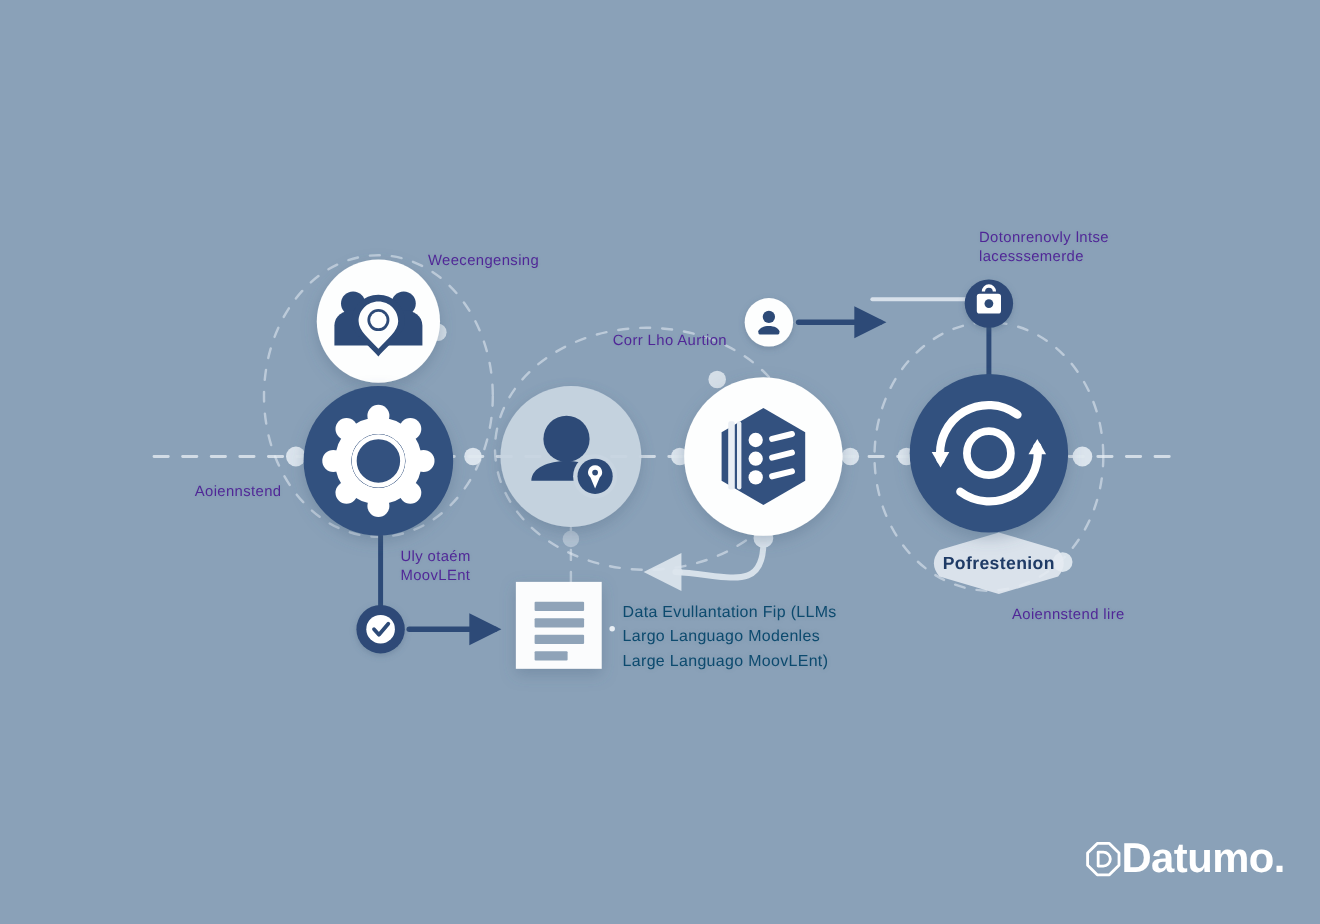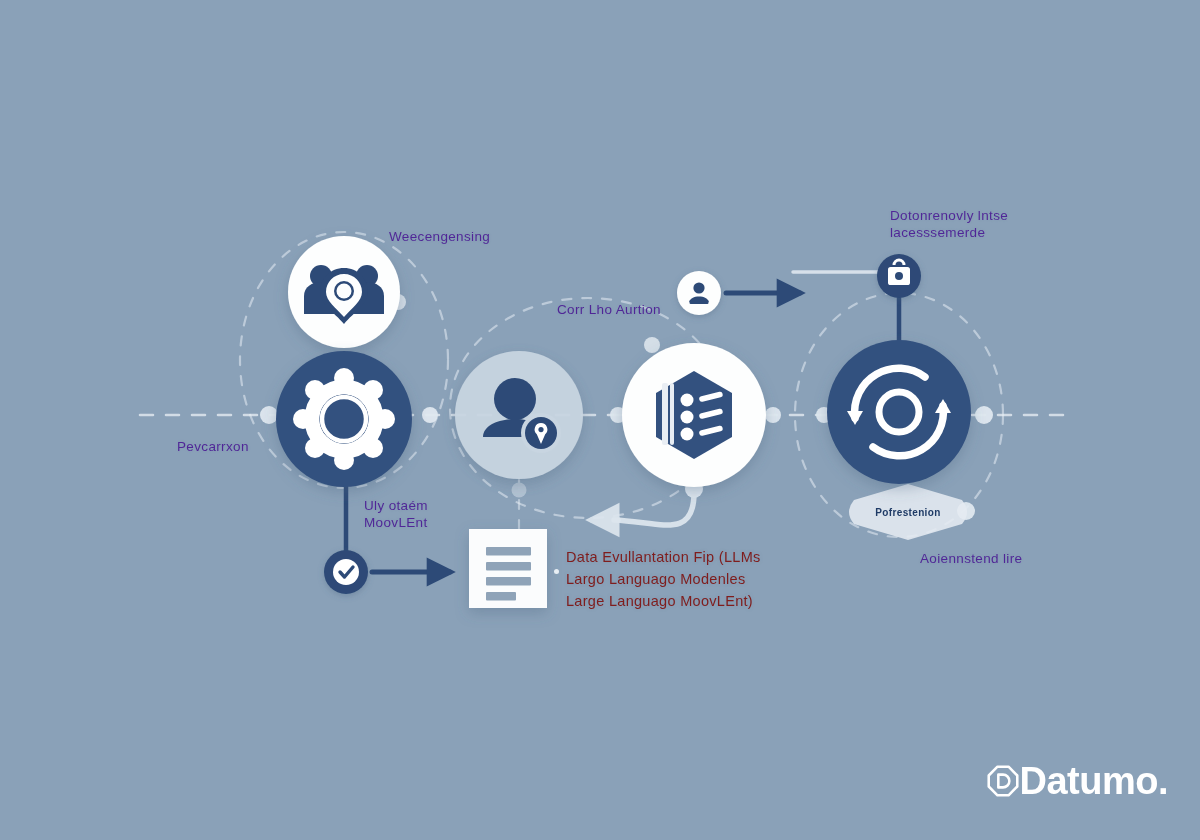--- a/index.html
+++ b/index.html
@@ -22,21 +22,21 @@
     white-space:pre-line;
     text-shadow:0 0 3px rgba(120,145,168,.55);
     opacity:.93;
   }
   .lbl.dark{color:#1f3b66;text-shadow:none;opacity:1;}
   .lbl.right{text-align:right;}
   .lbl.center{text-align:center;}
 
   .bullet-text{
     position:absolute;
-    color:#7f1d1d;
+    color:#0c4a6e;
     font-size:14.5px;
     line-height:22px;
     letter-spacing:.3px;
     white-space:pre-line;
     text-shadow:0 0 3px rgba(120,145,168,.5);
   }
   .bullet-dot{
     position:absolute;
     width:5px;height:5px;border-radius:50%;
     background:#e8eef4;
@@ -249,31 +249,31 @@
         <rect x="486" y="562" width="45" height="8.5" rx="1"></rect>
         <rect x="486" y="577" width="45" height="8.5" rx="1"></rect>
         <rect x="486" y="592" width="30" height="8.5" rx="1"></rect>
       </g>
     </g>
   </svg>
 
 
   <div class="lbl" style="left:389px;top:228px;width:220px;">Weecengensing</div>
 
-  <div class="lbl" style="left:177px;top:438px;width:180px;">Pevcarrxon</div>
+  <div class="lbl" style="left:177px;top:438px;width:180px;">Aoiennstend</div>
 
   <div class="lbl" style="left:364px;top:497px;width:160px;">Uly otaém
 MoovLEnt</div>
 
   <div class="lbl" style="left:557px;top:301px;width:200px;">Corr Lho Aurtion</div>
 
   <div class="lbl" style="left:890px;top:207px;width:230px;">Dotonrenovly lntse
 lacesssemerde</div>
 
-  <div class="lbl dark center" style="left:852px;top:504px;width:112px;font-size:10px;font-weight:bold;">Pofrestenion</div>
+  <div class="lbl dark center" style="left:852px;top:504px;width:112px;font-size:16px;font-weight:bold;">Pofrestenion</div>
 
   <div class="lbl" style="left:920px;top:550px;width:220px;">Aoiennstend lire</div>
 
   <div class="bullet-dot" style="left:554px;top:569px;"></div>
   <div class="bullet-text" style="left:566px;top:546px;width:420px;">Data Evullantation Fip (LLMs
 Largo Languago Modenles
 Large Languago MoovLEnt)</div>
 
   <div id="logo">
     <svg class="mark" viewBox="0 0 40 40">

